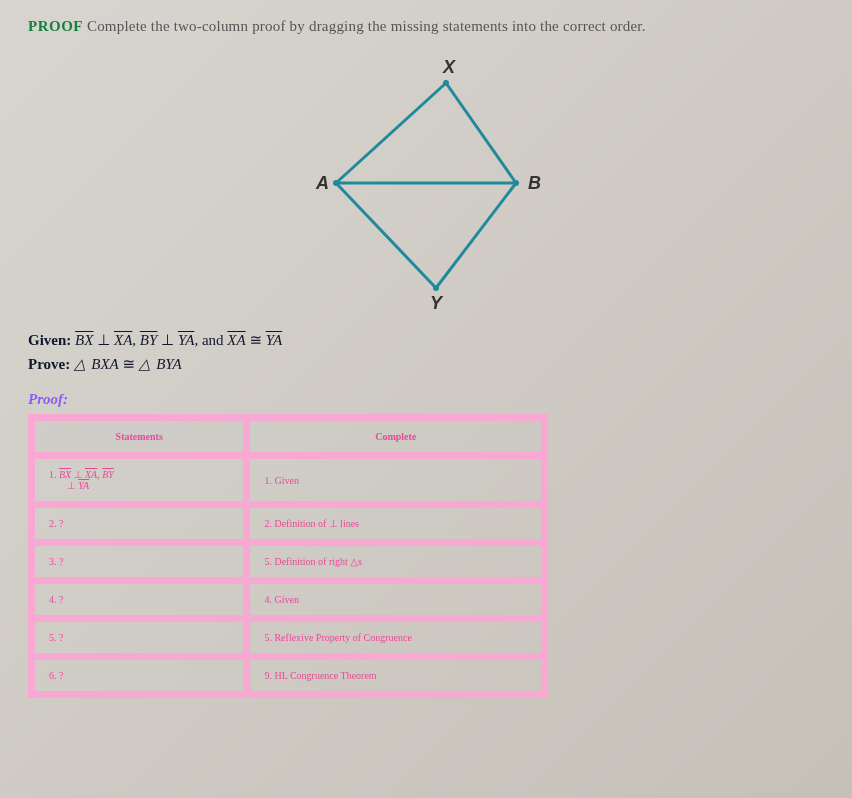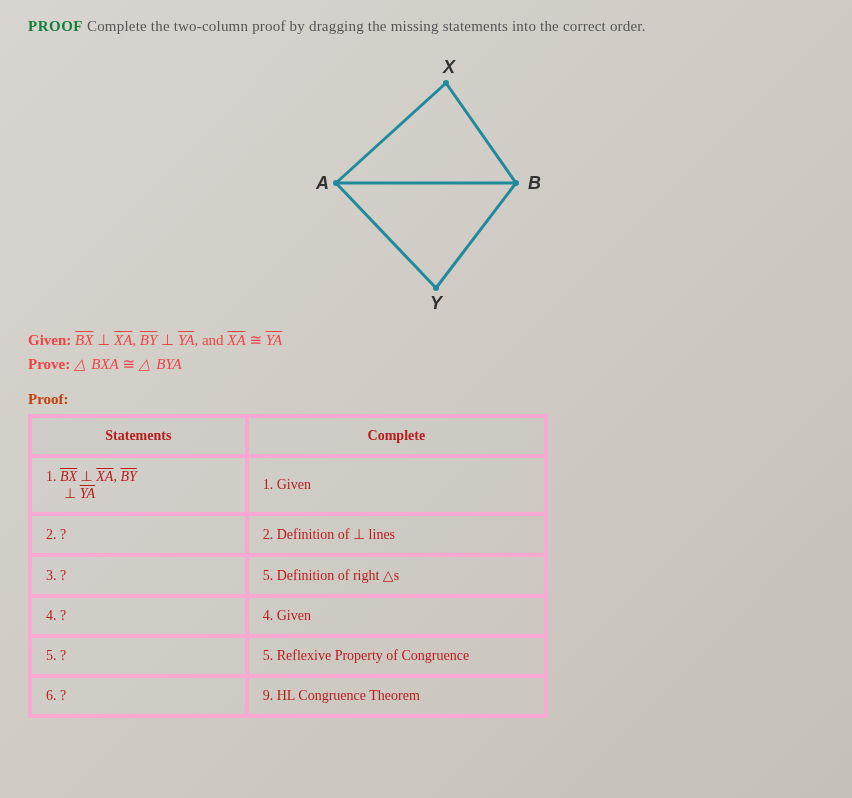--- a/index.html
+++ b/index.html
@@ -32,47 +32,48 @@
   svg.diagram { display: block; }
   .diagram text {
     font-family: Arial, sans-serif;
     font-style: italic;
     font-weight: bold;
     font-size: 18px;
     fill: #333;
   }
   .given-prove {
     font-size: 15px;
-    color: #ef4444;
+    color: #0f172a;
     margin-top: 6px;
   }
   .given-prove .row { margin-bottom: 6px; }
   .label { font-weight: bold; }
   .overline {
     text-decoration: overline;
     font-style: italic;
   }
   .math { font-style: italic; text-align: right; }
   .proof-label {
     font-weight: bold;
     font-size: 15px;
     margin-top: 18px;
     margin-bottom: 6px;
-    color: #c2410c;
+    color: #8b5cf6;
+    font-style: italic;
   }
   table.proof {
     border-collapse: collapse;
     width: 520px;
     background: rgba(255,255,255,0.02);
   }
   table.proof th, table.proof td {
-    border: 4px solid #f9a8d4;
+    border: 7px solid #f9a8d4;
     padding: 10px 14px;
-    font-size: 14px;
-    color: #b91c1c;
+    font-size: 10px;
+    color: #ec4899;
     text-align: left;
     vertical-align: middle;
   }
   table.proof th {
     font-weight: bold;
     text-align: center;
     background: rgba(200,200,195,0.2);
   }
   table.proof td.stmt { width: 42%; }
   table.proof td.reason { width: 58%; }

